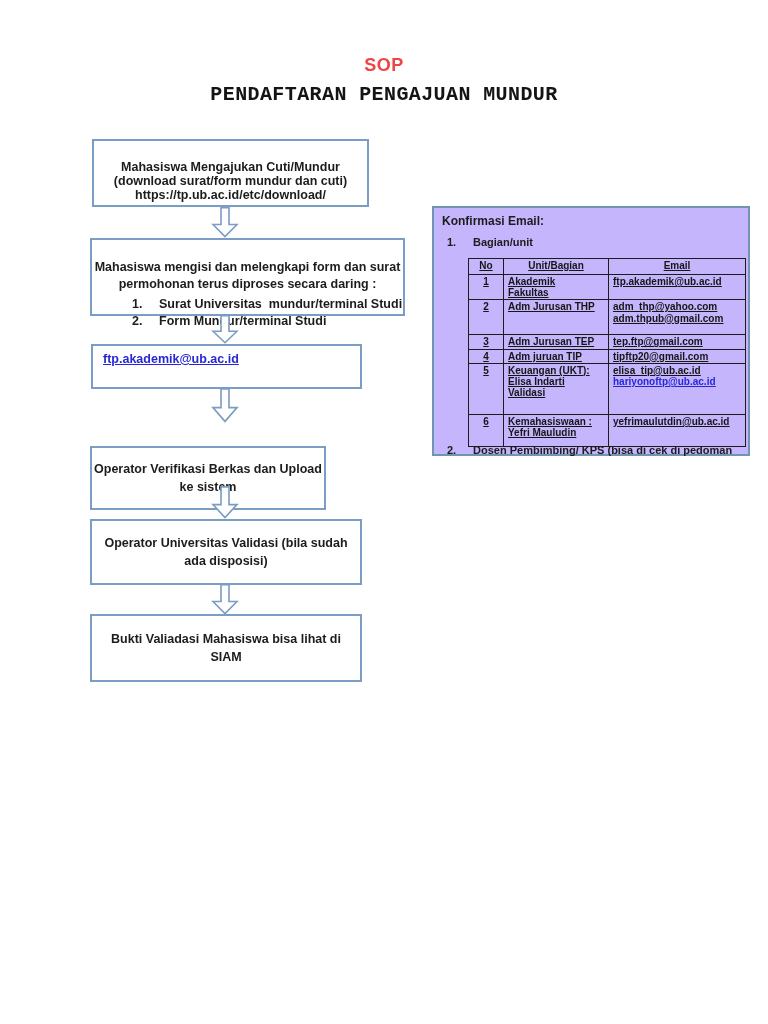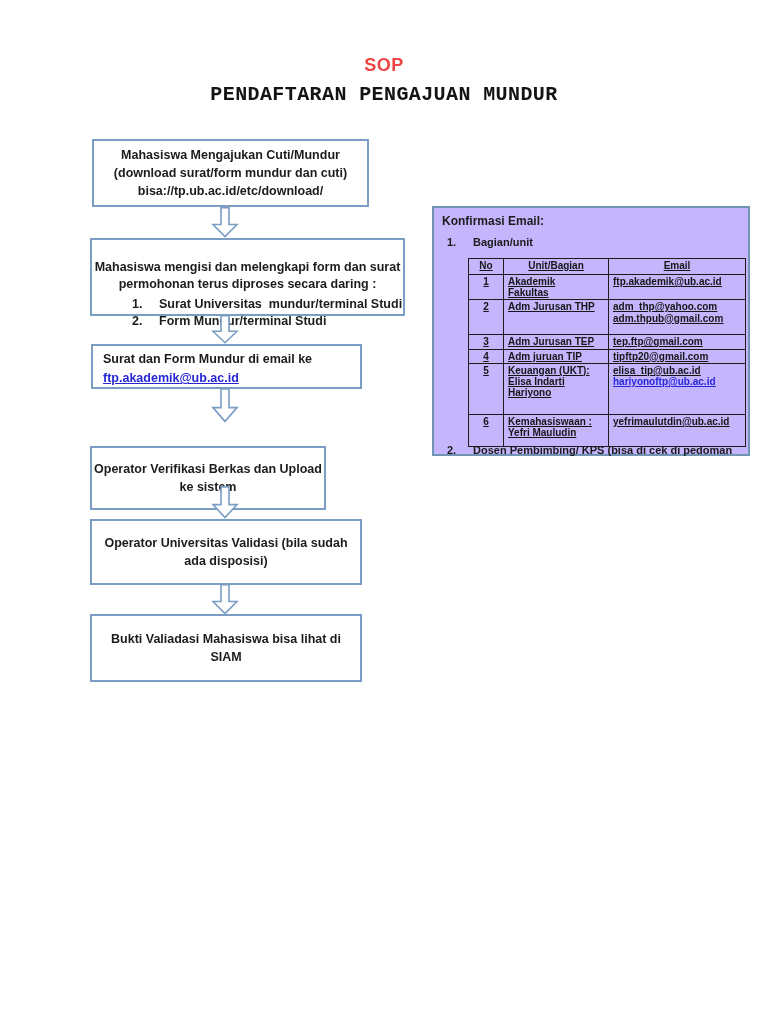--- a/index.html
+++ b/index.html
@@ -11,21 +11,21 @@
   .title1{position:absolute;left:0;top:55px;width:100%;text-align:center;
     font-size:18px;font-weight:bold;color:#ef4444;letter-spacing:.5px;}
   .title2{position:absolute;left:0;top:83px;width:100%;text-align:center;
     font-size:20px;font-weight:bold;color:#141414;letter-spacing:.4px;font-family:Liberation Mono, monospace;}
   
   .fbox{position:absolute;box-sizing:border-box;border:2px solid #7b9cc3;background:#fff;
     font-weight:bold;font-size:12.5px;color:#1c1c1c;}
   .fbox.centered{display:flex;flex-direction:column;justify-content:space-evenly;
     align-items:center;text-align:center;}
   .fbox .wrapline{max-width:258px;line-height:1.45;}
-  #box1{left:92px;top:139px;width:277px;height:68px;padding:3px 4px;}
+  #box1{left:92px;top:139px;width:277px;height:68px;padding:3px 4px;justify-content:flex-end;}
   #box2{left:90px;top:238px;width:315px;height:78px;padding-top:19px;}
   #box2 .para{text-align:center;line-height:1.35;}
   #box2 .li{display:flex;margin-left:40px;line-height:1.35;}
   #box2 .li-no{width:27px;flex:0 0 27px;}
   #box2 .li-gap{height:3px;}
   .pre{white-space:pre-wrap;}
   #box3{left:91px;top:344px;width:271px;height:45px;padding:4px 10px;line-height:1.55;}
   #box4{left:90px;top:446px;width:236px;height:64px;}
   #box5{left:90px;top:519px;width:272px;height:66px;}
   #box6{left:90px;top:614px;width:272px;height:68px;}
@@ -66,21 +66,21 @@
 <body>
 
 <div class="page">
 
   <div class="title1">SOP</div>
   <div class="title2">PENDAFTARAN PENGAJUAN MUNDUR</div>
 
   <div class="fbox centered" id="box1">
     <div>Mahasiswa Mengajukan Cuti/Mundur</div>
     <div>(download surat/form mundur dan cuti)</div>
-    <div>bisa://tp.ub.ac.id/etc/download/</div>
+    <div>https://tp.ub.ac.id/etc/download/</div>
   </div>
 
   <svg class="arr" id="arr1" viewBox="0 0 34 32" preserveAspectRatio="none">
     <path d="M13 0.8 L21 0.8 L21 18 L29 18 L17 30.6 L5 18 L13 18 Z" fill="#ffffff" stroke="#7b9cc3" stroke-width="1.6"></path>
   </svg>
 
   <div class="fbox" id="box2">
     <div class="para">Mahasiswa mengisi dan melengkapi form dan surat</div>
     <div class="para">permohonan terus diproses secara daring :</div>
     <div class="li-gap"></div>
@@ -92,21 +92,20 @@
       <span class="li-no">2.</span>
       <span class="pre">Form Mundur/terminal Studi</span>
     </div>
   </div>
 
   <svg class="arr" id="arr2" viewBox="0 0 34 32" preserveAspectRatio="none">
     <path d="M13 0.8 L21 0.8 L21 18 L29 18 L17 30.6 L5 18 L13 18 Z" fill="#ffffff" stroke="#7b9cc3" stroke-width="1.6"></path>
   </svg>
 
   <div class="fbox" id="box3">
-    <div>Surat dan Form Mundur di email ke</div>
     <a href="#" class="flowlink">ftp.akademik@ub.ac.id</a>
   </div>
 
   <svg class="arr" id="arr3" viewBox="0 0 34 32" preserveAspectRatio="none">
     <path d="M13 0.8 L21 0.8 L21 18 L29 18 L17 30.6 L5 18 L13 18 Z" fill="#ffffff" stroke="#7b9cc3" stroke-width="1.6"></path>
   </svg>
 
   <div class="fbox centered" id="box4">
     <div class="wrapline">Operator Verifikasi Berkas dan Upload ke sistem</div>
   </div>
@@ -169,21 +168,21 @@
         <td class="col-no">4</td>
         <td class="col-unit preline">Adm juruan TIP</td>
         <td class="col-email">
           <span class="email-line">tipftp20@gmail.com</span>
         </td>
       </tr>
       <tr class="r5">
         <td class="col-no">5</td>
         <td class="col-unit preline">Keuangan (UKT):
 Elisa Indarti
-Hariyono</td>
+Validasi</td>
         <td class="col-email pt12">
           <span class="email-line u">elisa_tip@ub.ac.id</span>
           <span class="email-line u bluelink">hariyonoftp@ub.ac.id</span>
         </td>
       </tr>
       <tr class="r6">
         <td class="col-no">6</td>
         <td class="col-unit preline">Kemahasiswaan :
 Yefri Mauludin</td>
         <td class="col-email pt16">

